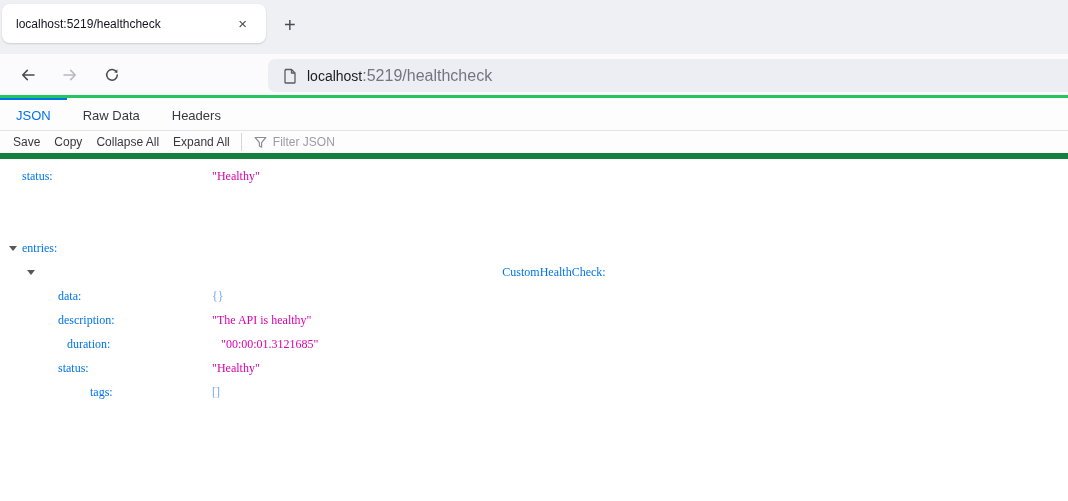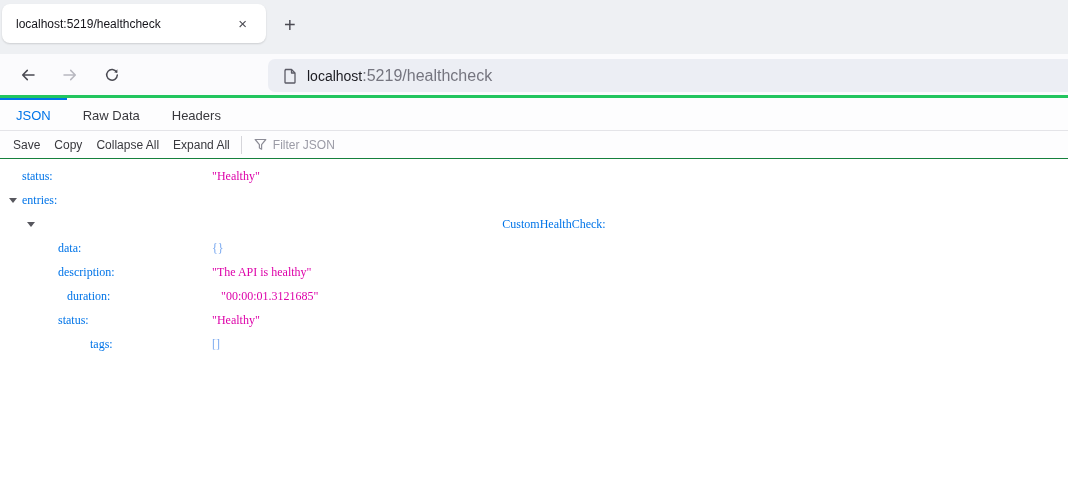--- a/index.html
+++ b/index.html
@@ -28,21 +28,21 @@
   .url-host { font-size:14px; color:#1b1b21; }
   .url-path { font-size:16px; color:#75757f; }
 
   
   .vtabs { height:33px; background:#fdfdfe; border-bottom:1px solid #e4e4e8; display:flex; }
   .vtab { padding:0 16px; display:flex; align-items:center; font-size:13px; color:#38383d;
           border-top:2px solid transparent; }
   .vtab.active { color:#0074e8; border-top-color:#0074e8; }
 
   
-  .toolbar { height:28px; background:#fdfdfe; border-bottom:1px solid #15803d; display:flex;
+  .toolbar { height:28px; background:#fdfdfe; border-bottom:6px solid #15803d; display:flex;
              align-items:center; padding-left:6px; font-size:12px; color:#38383d; }
   .tbtn { padding:0 7px; white-space:nowrap; }
   .tdivider { width:1px; height:18px; background:#d5d5da; margin:0 4px; }
   .funnel { display:flex; margin-left:8px; }
   .filter-input { border:none; background:transparent; font-family:"Liberation Sans",sans-serif;
                   font-size:12px; color:#38383d; margin-left:6px; width:160px; outline:none; }
   .filter-input::placeholder { color:#9b9ba6; opacity:1; }
 
   
   .content { position:relative; background:#fff; padding-top:5px;
@@ -120,21 +120,21 @@
     <span class="funnel">
       <svg width="13" height="13" viewBox="0 0 13 13">
           <path d="M1.2 1.5h10.6L7.6 6.6v4.6l-2.2-1.2V6.6z" fill="none" stroke="#8c8c96" stroke-width="1.2" stroke-linejoin="round"></path>
         </svg>
     </span>
     <input class="filter-input" placeholder="Filter JSON" style="">
   </div>
 
   <div class="content" id="json-tree">
       <div class="row" style="padding-left: 22px;"><span class="k">status:</span><span class="v v-string">"Healthy"</span></div>
-      <div class="row" style="padding-left: 22px;"><span class="twisty" style="left: 9px;"></span><span class="k">entries:</span></div>
+      <div class="row" style="padding-left: 22px; margin-top: 48px;"><span class="twisty" style="left: 9px;"></span><span class="k">entries:</span></div>
       <div class="row" style="padding-left: 40px; text-align: center;"><span class="twisty" style="left: 27px;"></span><span class="k">CustomHealthCheck:</span></div>
       <div class="row" style="padding-left: 58px;"><span class="k">data:</span><span class="v v-object">{}</span></div>
       <div class="row" style="padding-left: 58px;"><span class="k">description:</span><span class="v v-string">"The API is healthy"</span></div>
       <div class="row" style="padding-left: 58px; margin-left: 9px;"><span class="k">duration:</span><span class="v v-string">"00:00:01.3121685"</span></div>
       <div class="row" style="padding-left: 58px;"><span class="k">status:</span><span class="v v-string">"Healthy"</span></div>
       <div class="row" style="padding-left: 90px;"><span class="k">tags:</span><span class="v v-object">[]</span></div>
     </div>
 
 </div>
 

